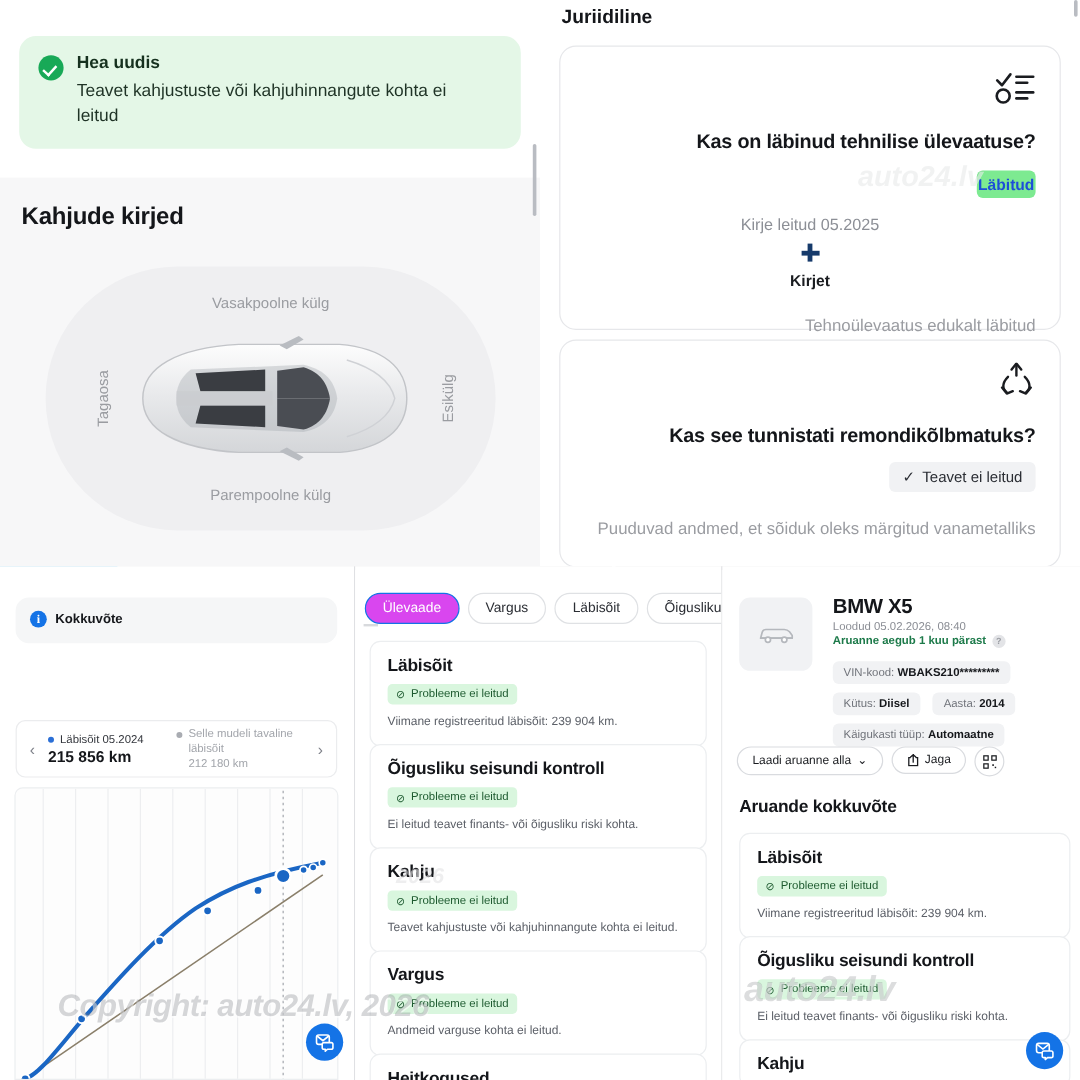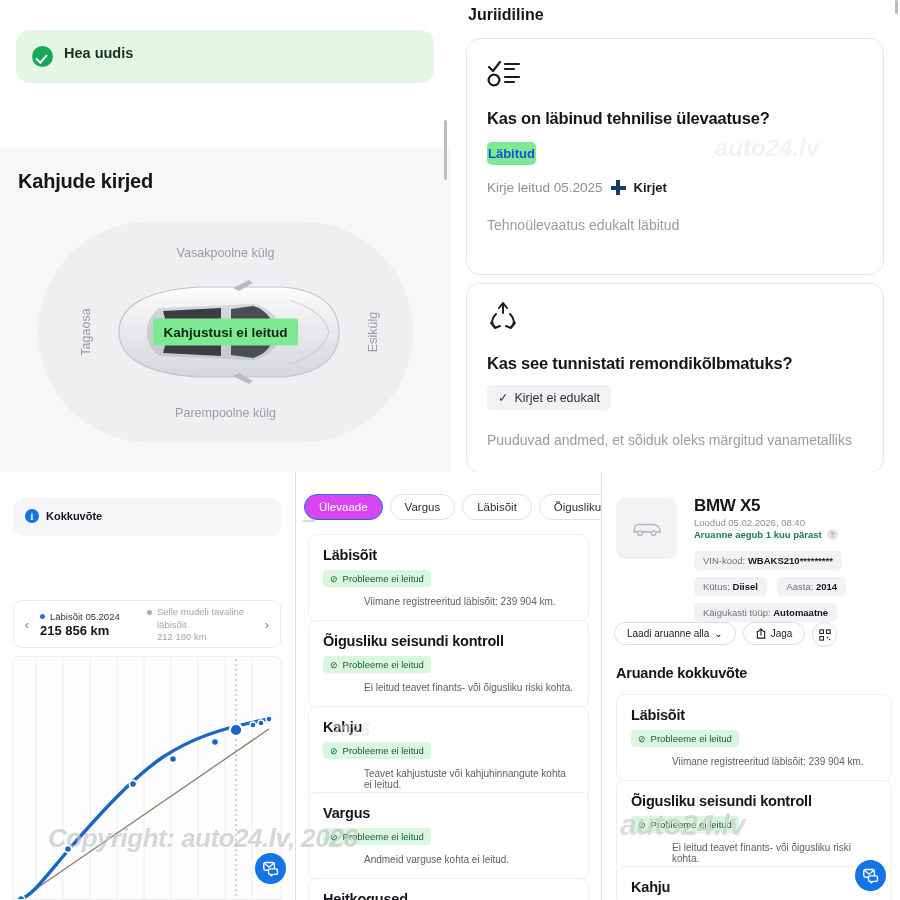--- a/index.html
+++ b/index.html
@@ -47,39 +47,39 @@
   .car-badge {
     position:absolute; left:50%; top:50%; transform:translate(-50%,-50%);
     background:#7dea91; color:#0f2416; font-weight:bold; font-size:13.5px;
     padding:6px 11px; border-radius:3px; white-space:nowrap; z-index:5;
   }
 
   
   .tl-scroll { position:absolute; left:444px; top:120px; width:3px; height:60px; background:#b9bcc2; border-radius:2px; }
 
   
-  .panel-tr { position:absolute; left:450px; top:0; width:450px; height:472px; background:#fff; overflow:hidden; }
+  .panel-tr { position:absolute; left:450px; top:0; width:450px; height:472px; background:#fff; overflow:hidden;text-align:right; }
   .tr-title { position:absolute; left:18px; top:6px; font-size:16px; font-weight:bold; color:#14161a; }
   .tr-card {
     position:absolute; left:16px; width:418px;
     background:#fff; border:1px solid #e6e7ea; border-radius:14px; padding:18px 20px;
   }
   .tr-card-1 { top:38px; height:237px; }
   .tr-card-2 { top:283px; height:190px; }
   .card-icon { font-size:22px; line-height:1; color:#1a1c20; margin-bottom:18px; height:34px; }
   .card-q { font-size:16.5px; font-weight:bold; color:#14161a; letter-spacing:-0.2px; }
   .chip-green {
     display:inline-block; margin-top:14px; background:#7dea91; color:#1d4ed8;
     font-size:13px; font-weight:bold; padding:4px 1px; border-radius:5px;
   }
   .chip-grey {
     display:inline-flex; align-items:center; gap:6px; margin-top:12px; background:#f1f2f4; color:#2a2d33;
     font-size:12.5px; padding:5px 11px; border-radius:5px;
   }
-  .meta-row { margin-top:15px; display:flex; align-items:center; gap:8px; font-size:13.5px; color:#8c8f96; }
+  .meta-row { margin-top:15px; display:flex; align-items:center; gap:8px; font-size:13.5px; color:#8c8f96;flex-direction:column; }
   .fi-flag { width:15px; height:15px; position:relative; display:inline-block; }
   .fi-flag::before { content:""; position:absolute; left:5px; top:0; width:4px; height:15px; background:#163a6b;}
   .fi-flag::after { content:""; position:absolute; left:0; top:5.5px; width:15px; height:4px; background:#163a6b;}
   .meta-country { font-size:13px; font-weight:bold; color:#1a1c20; }
   .card-note { margin-top:20px; font-size:14px; color:#9a9ca1; line-height:1.45; }
 
   .tr-scroll { position:absolute; right:2px; top:0; width:3px; height:14px; background:#b9bcc2; border-radius:2px;}
 
   
   .strip { position:absolute; left:0; top:472px; width:900px; height:428px; background:#fff; }
@@ -119,21 +119,21 @@
   
   .bm { position:absolute; left:296px; top:472px; width:305px; height:428px; background:#fff; overflow:hidden; }
   .tabs { position:absolute; left:8px; top:22px; display:flex; gap:7px; }
   .tab { border:1px solid #dfe1e4; border-radius:16px; padding:6px 14px; font-size:11.5px; color:#2b2e34; background:#fff; white-space:nowrap;}
   .tab.active { background:#d946ef; border-color:#1473e6; color:#fff; font-weight:normal; }
   .tabs-scroll { position:absolute; left:7px; top:48px; width:12px; height:2px; background:#d8dadd;}
   .res-card { position:absolute; left:12px; width:281px; background:#fff; border:1px solid #eceef0; border-radius:9px; padding:12px 14px 14px 14px; }
   .res-title { font-size:14.5px; font-weight:bold; color:#14161a; letter-spacing:-0.2px;}
   .res-chip { display:inline-flex; align-items:center; gap:5px; margin-top:7px; background:#d9f6de; color:#1d5a2f; font-size:9.5px; padding:3px 7px; border-radius:4px;}
   .res-chip .ok { font-size:9px; }
-  .res-note { margin-top:9px; font-size:10px; color:#5c6068;margin-left:41px; }
+  .res-note { margin-top:9px; font-size:10px; color:#5c6068; }
 
   
   .br { position:absolute; left:602px; top:472px; width:298px; height:428px; background:#fff; overflow:hidden; }
   .veh-thumb { position:absolute; left:14px; top:26px; width:61px; height:61px; background:#f1f2f4; border-radius:9px;
                display:flex; align-items:center; justify-content:center; }
   .veh-name { position:absolute; left:92px; top:24px; font-size:17px; font-weight:bold; color:#14161a; letter-spacing:-0.3px;}
   .veh-created { position:absolute; left:92px; top:45px; font-size:9.5px; color:#8b8e95; }
   .veh-expire { position:absolute; left:92px; top:57px; font-size:9.5px; color:#1d7a4a; font-weight:bold; display:flex; align-items:center; gap:5px;}
   .q-dot { width:11px; height:11px; border-radius:50%; background:#e3e4e7; color:#9a9da3; font-size:7.5px; display:flex; align-items:center; justify-content:center; font-weight:bold;}
   .pill { display:inline-block; background:#f1f2f4; border-radius:5px; padding:4px 9px; font-size:9.5px; color:#70737a; margin-right:6px; margin-bottom:6px;}
@@ -163,20 +163,21 @@
 <div id="root">
 
   <div class="panel-tl">
     <div class="tl-white"></div>
     <div class="tl-grey"></div>
 
     <div class="alert-green">
       <span class="check-circle"></span>
       <div>
         <div class="alert-title">Hea uudis</div>
+        <div class="alert-body">Teavet kahjustuste või kahjuhinnangute kohta ei leitud</div>
       </div>
     </div>
 
     <div class="tl-section-title">Kahjude kirjed</div>
 
     <div class="car-stage">
       <span class="lbl lbl-top">Vasakpoolne külg</span>
       <span class="lbl lbl-bottom">Parempoolne külg</span>
       <span class="lbl lbl-left">Tagaosa</span>
       <span class="lbl lbl-right">Esikülg</span>
@@ -194,21 +195,20 @@
         <path d="M60 33 L118 30 L118 48 L64 48 Z" fill="#3a3d42"></path>
         <path d="M60 75 L118 78 L118 60 L64 60 Z" fill="#3a3d42"></path>
         <path d="M128 31 L150 28 C164 32 170 42 172 54 L128 54 Z" fill="#4a4d53"></path>
         <path d="M128 77 L150 80 C164 76 170 66 172 54 L128 54 Z" fill="#4a4d53"></path>
         <rect x="44" y="48" width="80" height="12" fill="#c9cbcf" opacity="0.6"></rect>
         <path d="M130 10 L146 2 L150 5 L136 13 Z" fill="#b9bcc1"></path>
         <path d="M130 98 L146 106 L150 103 L136 95 Z" fill="#b9bcc1"></path>
         <path d="M186 22 C206 28 222 38 226 54 C222 70 206 80 186 86" fill="none" stroke="#cfd1d5" stroke-width="1.2"></path>
       </svg>
 
-      <span class="car-badge">Kahjustusi ei leitud</span>
     </div>
 
     <div class="tl-scroll"></div>
   </div>
 
   <div class="panel-tr">
     <div class="tr-title">Juriidiline</div>
     <div class="tr-scroll"></div>
 
     <div class="tr-card tr-card-1">
@@ -240,21 +240,21 @@
           <path d="M9 12 C4 17 4 22 8 25" fill="none" stroke="#1a1c20" stroke-width="2" stroke-linecap="round"></path>
           <path d="M4 21 L8 26 L13 24" fill="none" stroke="#1a1c20" stroke-width="2" stroke-linecap="round" stroke-linejoin="round"></path>
           <path d="M23 12 C28 17 28 22 24 25" fill="none" stroke="#1a1c20" stroke-width="2" stroke-linecap="round"></path>
           <path d="M28 21 L24 26 L19 24" fill="none" stroke="#1a1c20" stroke-width="2" stroke-linecap="round" stroke-linejoin="round"></path>
         </svg>
       </div>
       <div class="card-q">Kas see tunnistati remondikõlbmatuks?</div>
       <div>
         <span class="chip-grey">
           <span>✓</span>
-          <span>Kirjet ei edukalt</span>
+          <span>Teavet ei leitud</span>
         </span>
       </div>
       <div class="card-note">Puuduvad andmed, et sõiduk oleks märgitud vanametalliks</div>
     </div>
 
   </div>
 
   <div class="strip">
     <div class="strip-sep sep-a"></div>
     <div class="strip-sep sep-b"></div>

